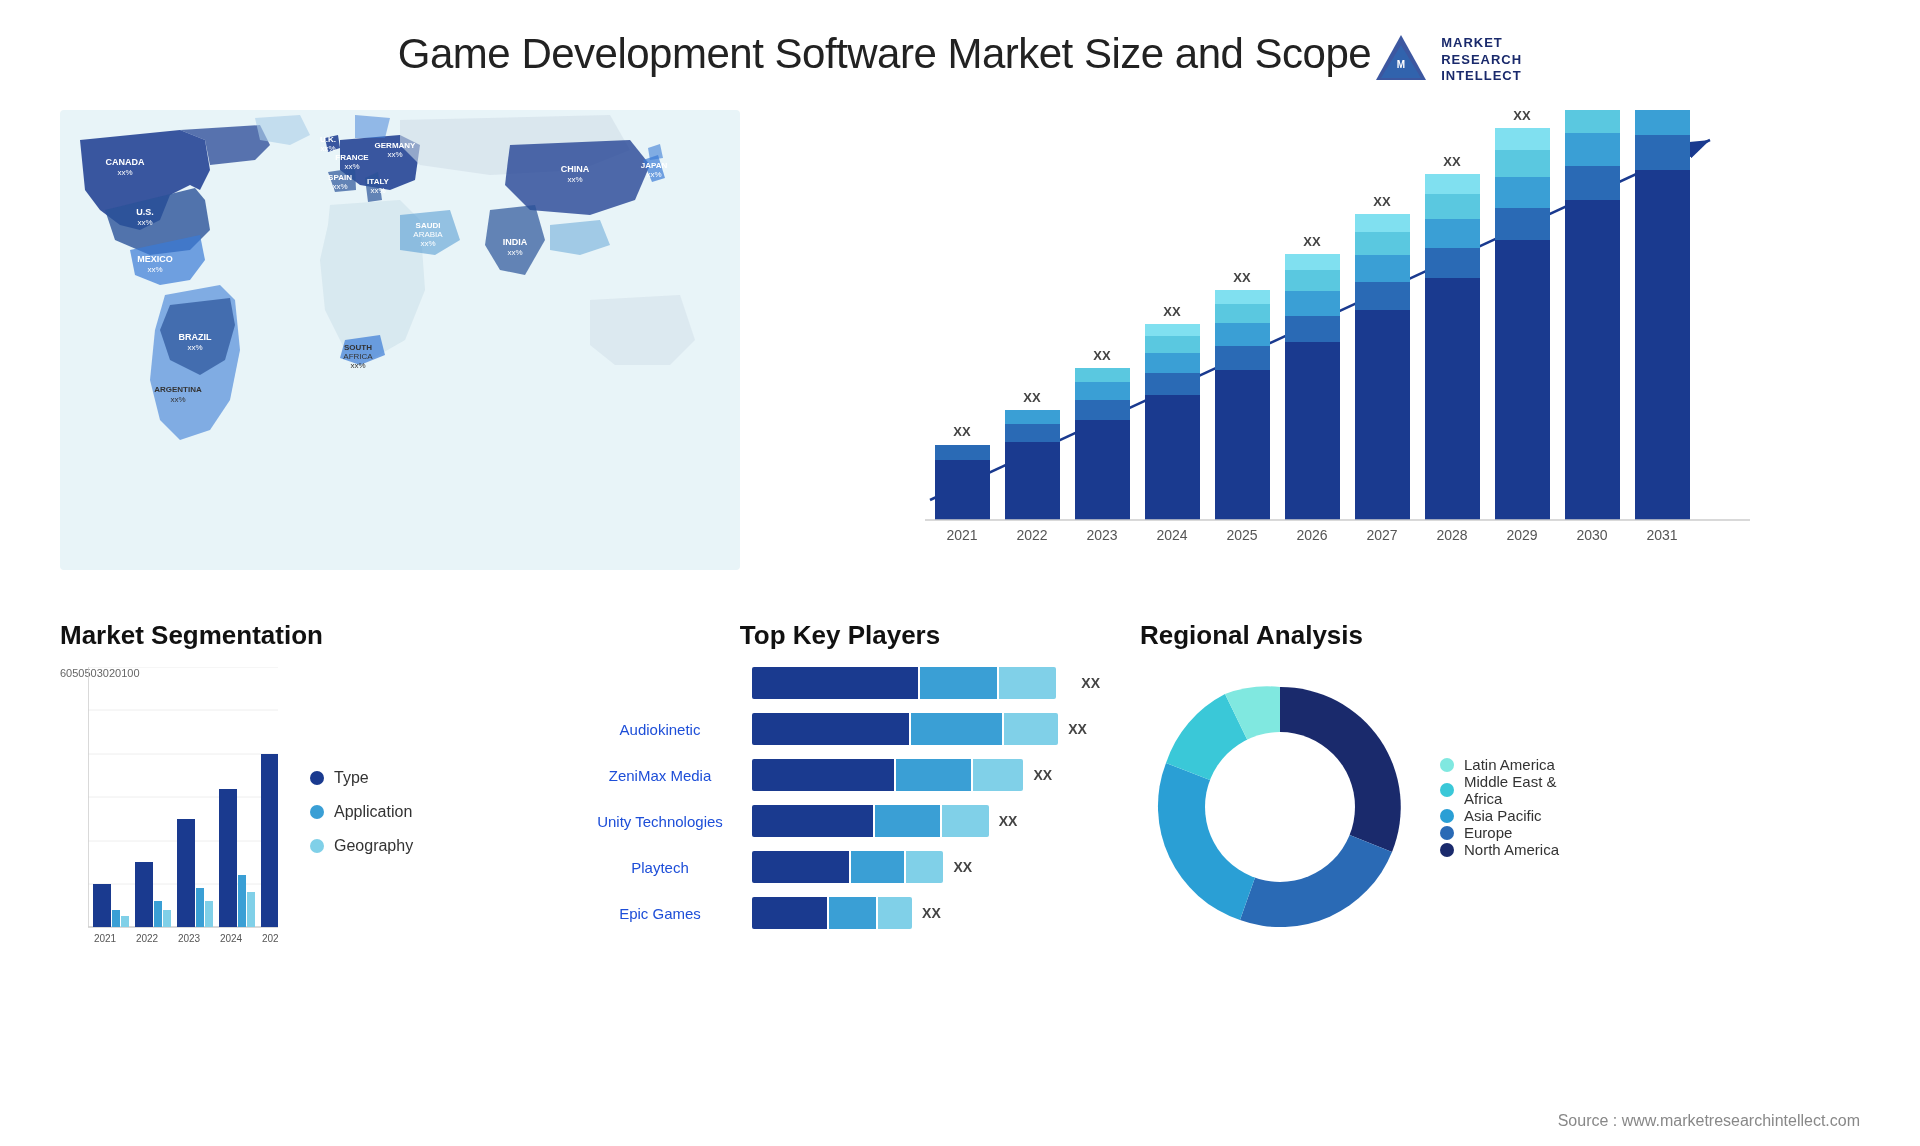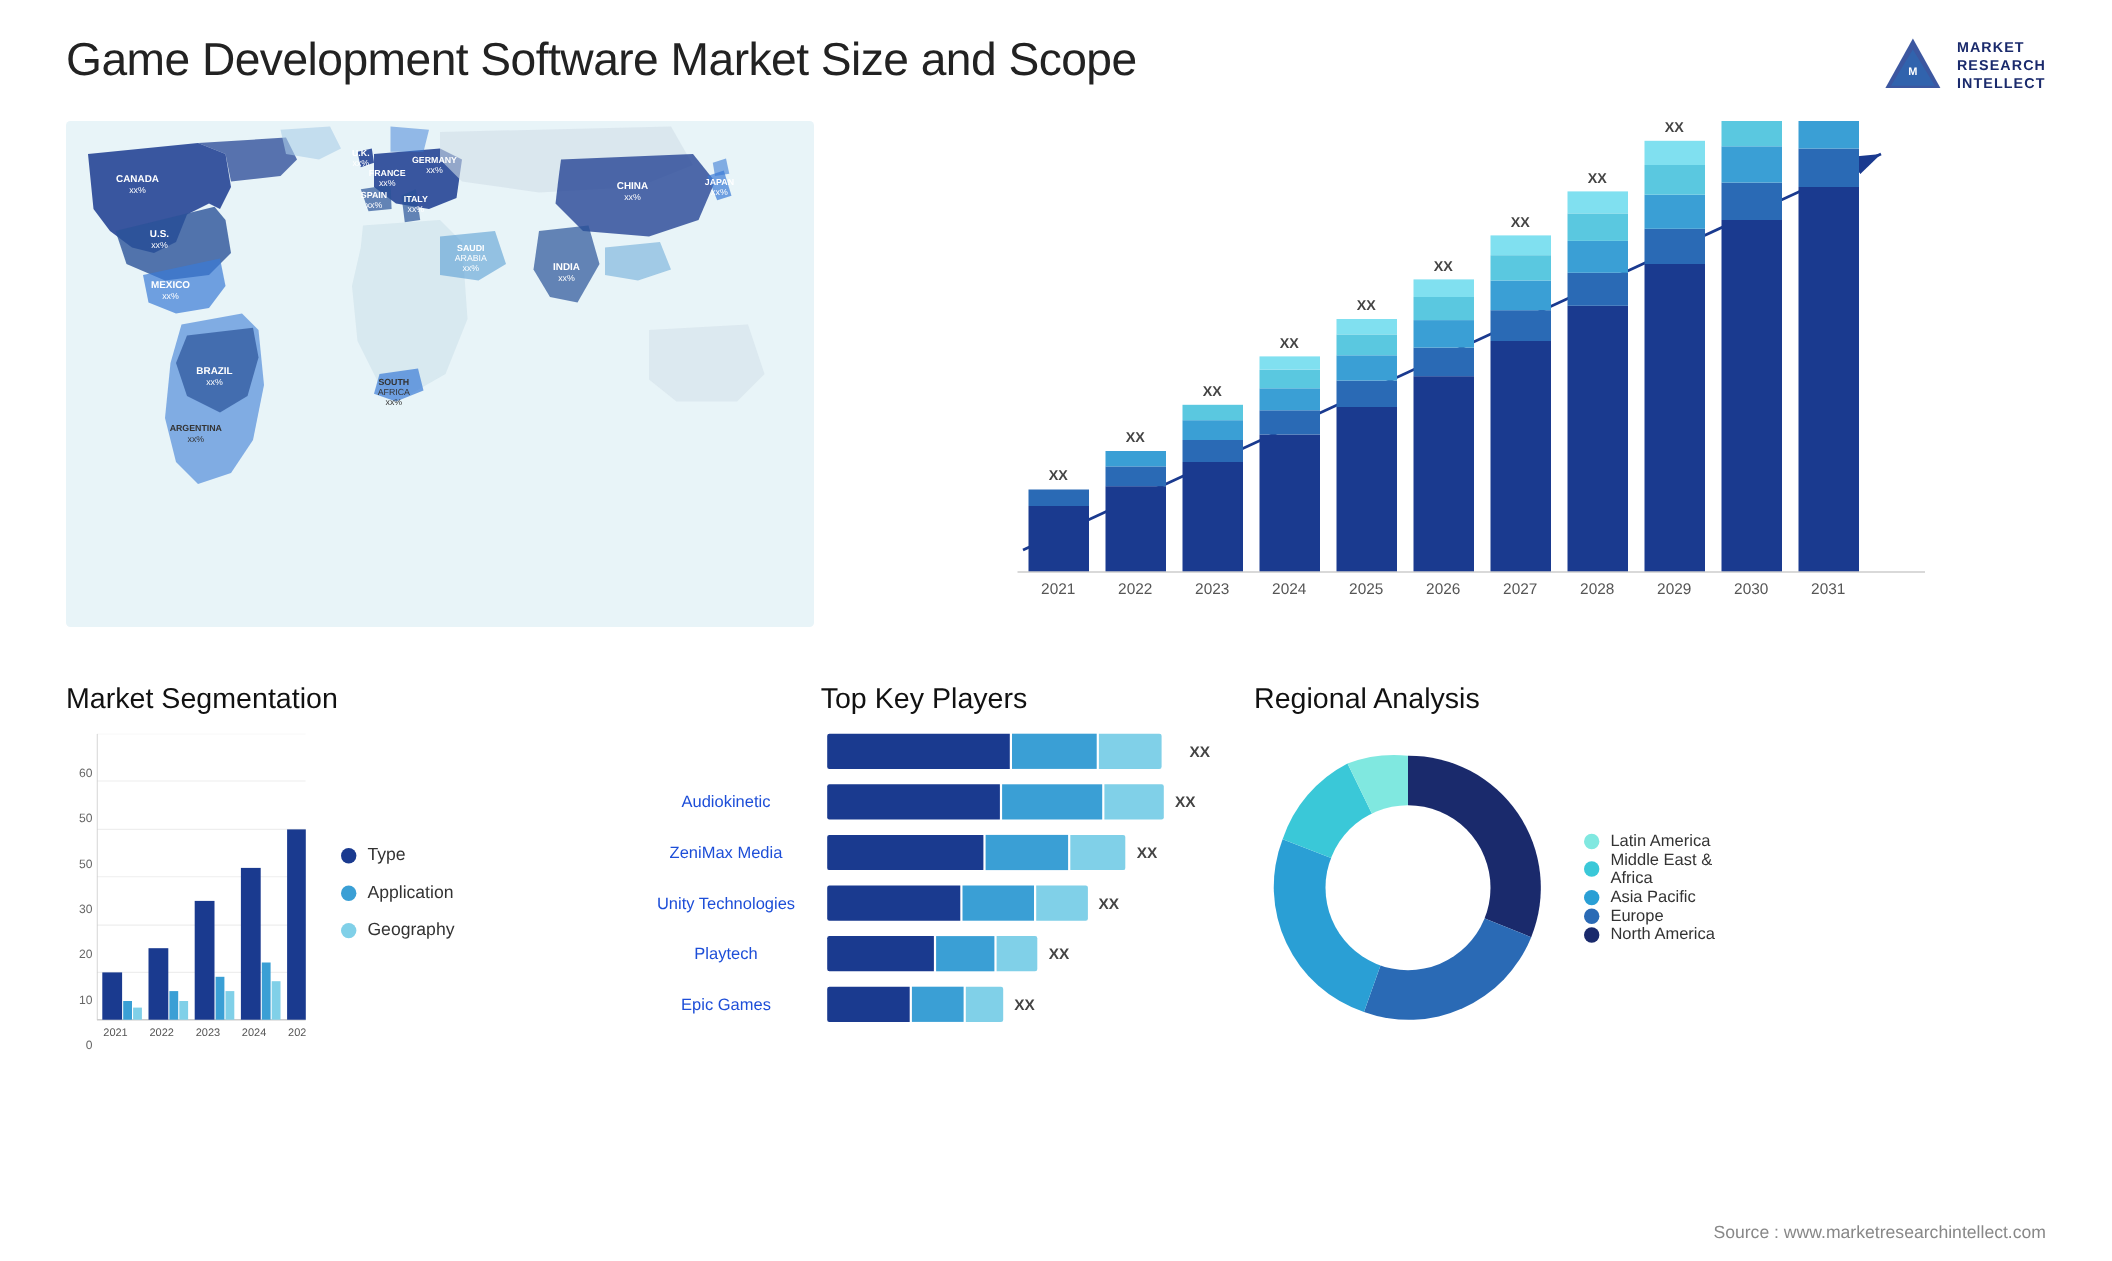--- a/index.html
+++ b/index.html
@@ -14,21 +14,21 @@
     .page-container {
       width: 1920px;
       height: 1146px;
       padding: 30px 60px;
       position: relative;
     }
 
     
     .header {
       display: flex;
-      justify-content: space-between;
+      justify-content: center;
       align-items: flex-start;
       margin-bottom: 20px;
     }
 
     .page-title {
       font-size: 42px;
       font-weight: 400;
       color: #222;
       letter-spacing: -0.5px;
     }
@@ -86,21 +86,21 @@
       flex: 0 0 520px;
       text-align: center;
     }
 
     .regional-container {
       flex: 1;
     }
 
     .section-title {
       font-size: 26px;
-      font-weight: 400;
+      font-weight: 700;
       color: #111;
       margin-bottom: 16px;
     }
 
     
     .world-map {
       width: 100%;
       height: 460px;
       position: relative;
     }
@@ -419,21 +419,21 @@
     </div>
   </div>
 
   <div class="bottom-section">
 
     <div class="segmentation-container">
       <div class="section-title">Market Segmentation</div>
       <div class="seg-chart">
         <div style="position:relative; width:220px; height:290px;">
 
-          <div style="position:absolute; left:0; top:0; height:260px; display:flex; flex-direction:column; justify-content:space-between; font-size:11px; color:#666; width:24px; text-align:right;margin-top:30px;">
+          <div style="position:absolute; left:0; top:0; height:260px; display:flex; justify-content:space-between; font-size:11px; color:#666; width:24px; text-align:right;">
             <span>60</span>
               <span>50</span>
               <span>50</span>
               <span>30</span>
               <span>20</span>
               <span>10</span>
               <span>0</span>
           </div>
           <svg width="190" height="290" style="position:absolute; left:28px;">
 

